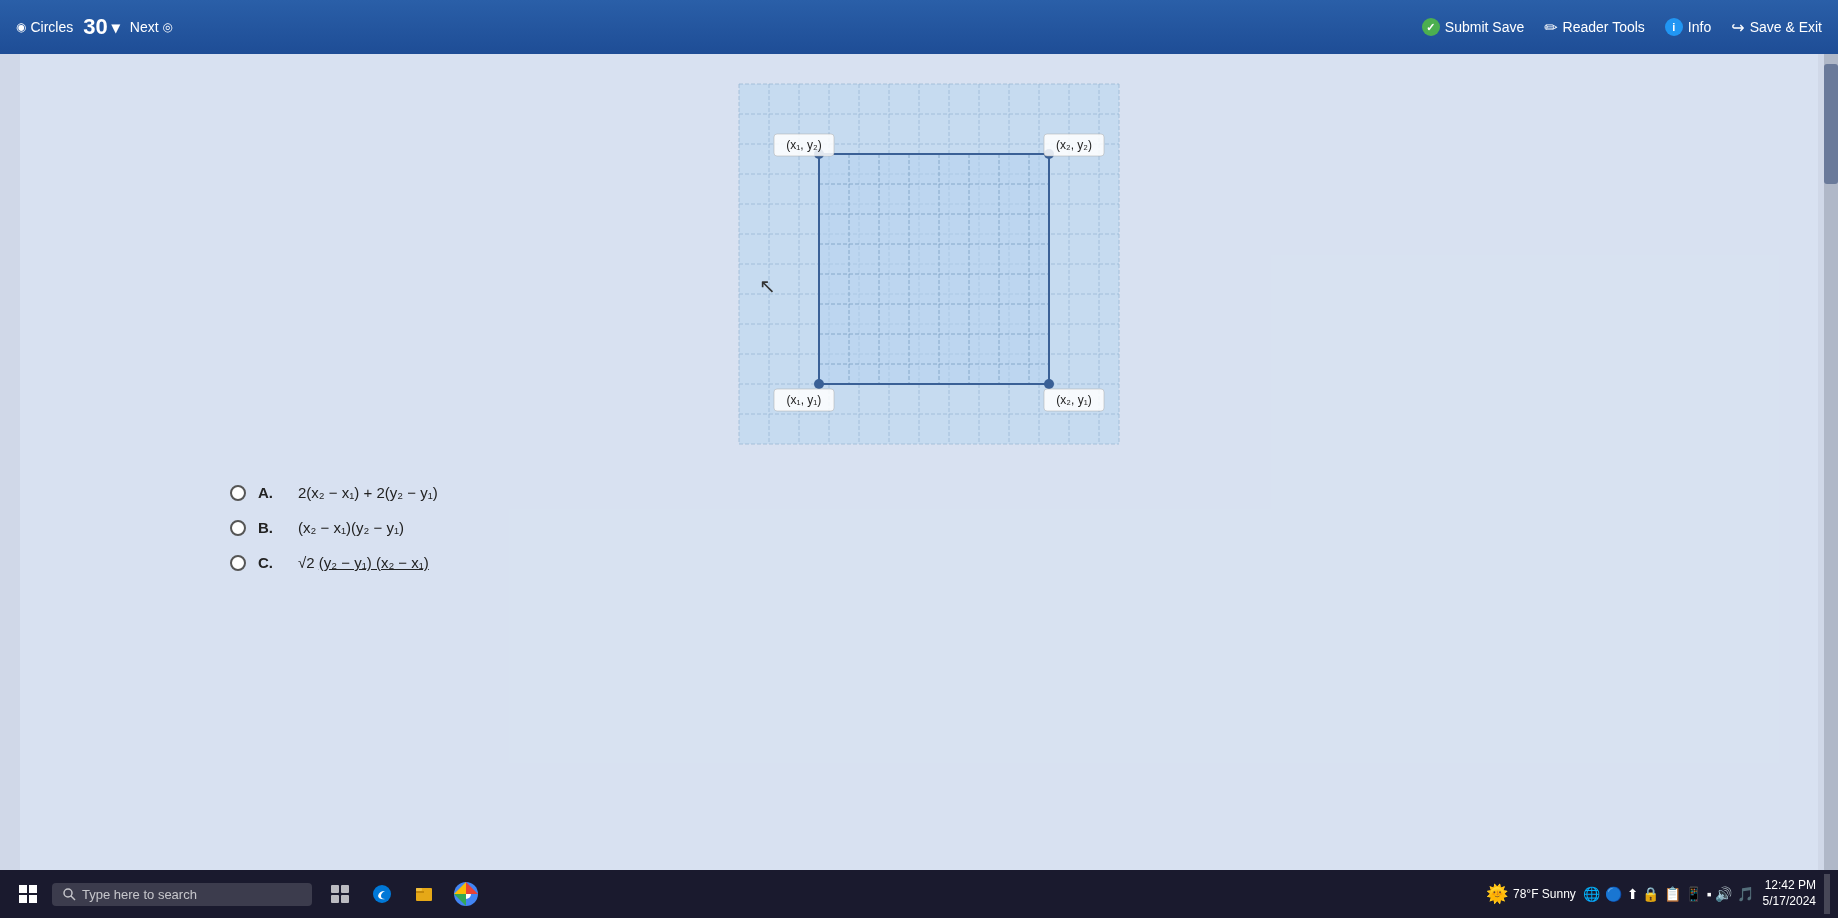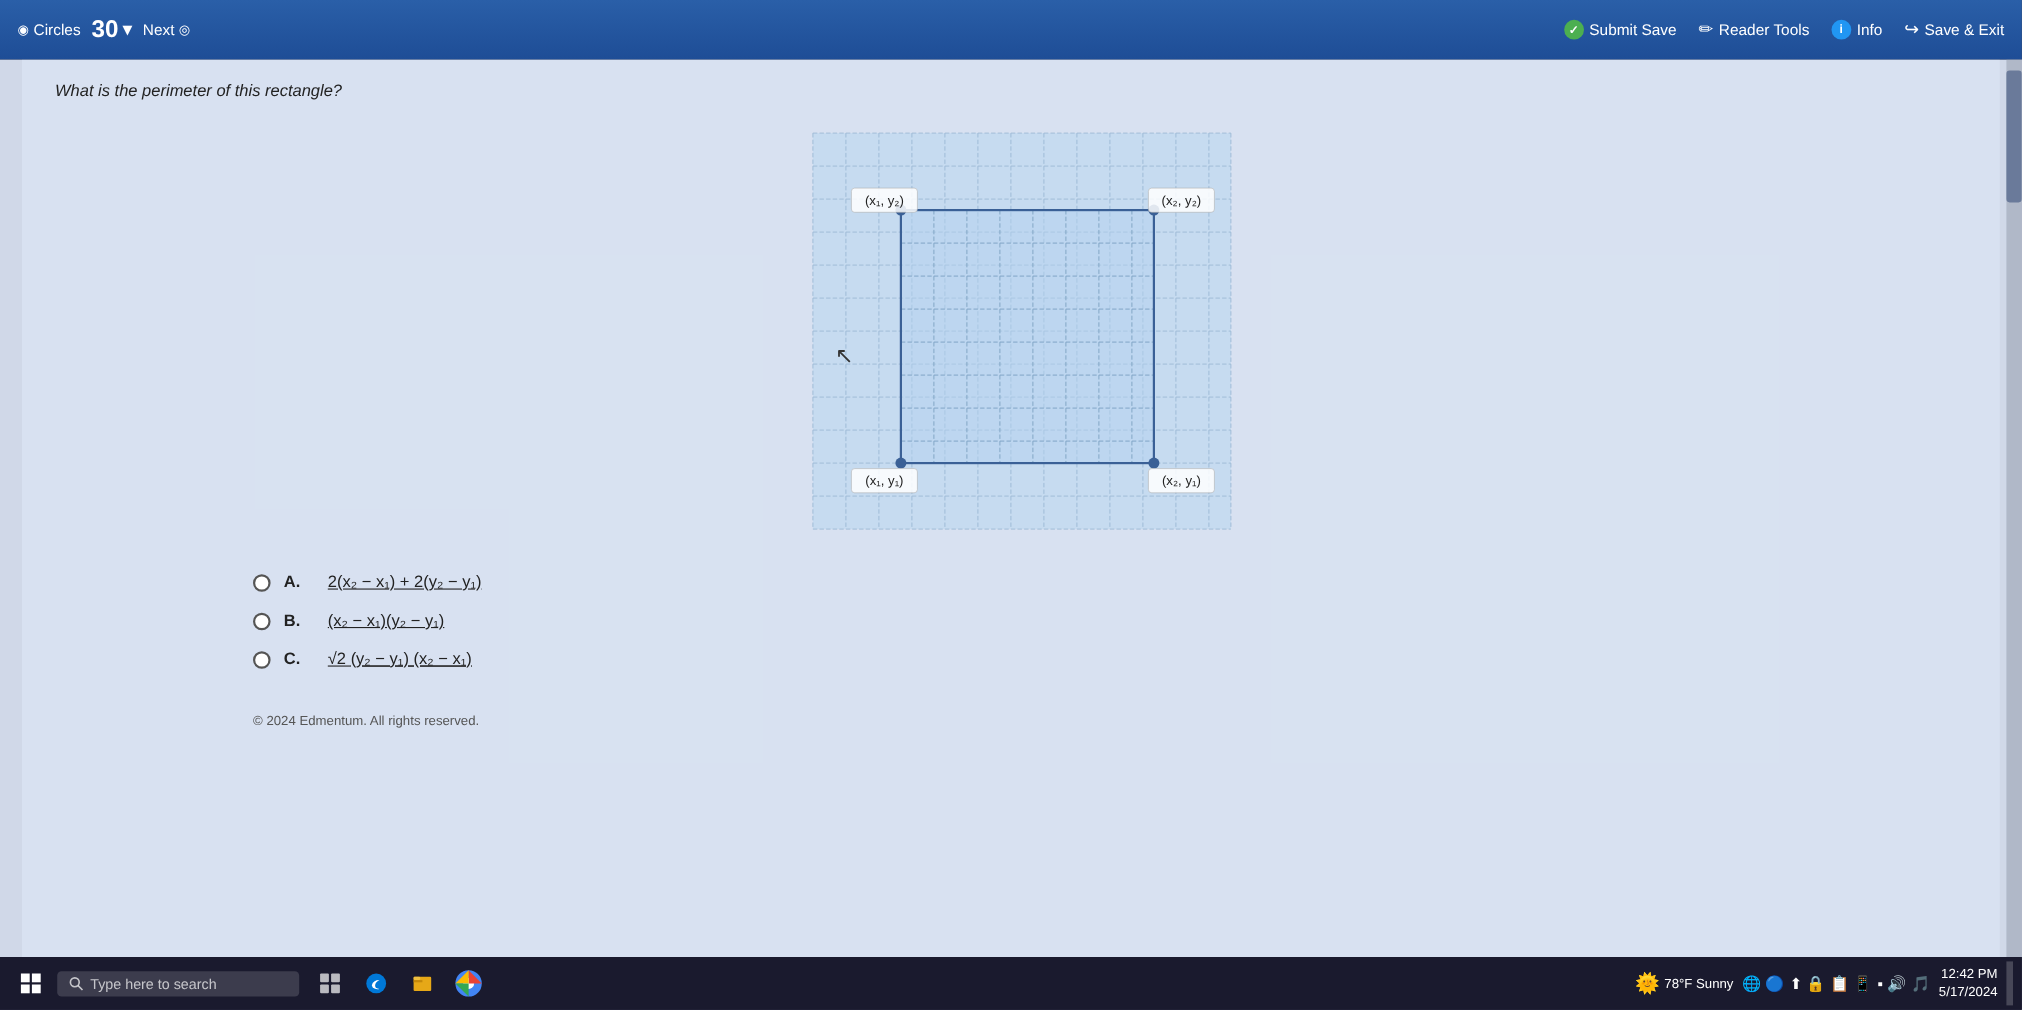--- a/index.html
+++ b/index.html
@@ -164,21 +164,20 @@
     }
 
     .choice-label {
       font-weight: bold;
       margin-right: 8px;
       min-width: 20px;
     }
 
     .choice-text {
       font-size: 15px;
-      text-decoration: underline;
     }
 
     .choice-text .underline {
       text-decoration: underline;
     }
 
     
     .footer-content {
       font-size: 12px;
       color: #555;
@@ -209,21 +208,21 @@
       cursor: pointer;
     }
 
     .taskbar-search {
       display: flex;
       align-items: center;
       background: rgba(255,255,255,0.15);
       border-radius: 4px;
       padding: 4px 10px;
       gap: 6px;
-      width: 220px;
+      width: 260px;
       cursor: pointer;
     }
 
     .taskbar-search-text {
       color: rgba(255,255,255,0.7);
       font-size: 13px;
     }
 
     .taskbar-icons {
       display: flex;
@@ -318,21 +317,20 @@
   </div>
 </div>
 
 <div class="main-content">
   <div class="scroll-bar">
     <div class="scroll-thumb"></div>
   </div>
 
   <div class="content-panel">
 
-    <div class="question-text">What is the perimeter of this rectangle?</div>
 
     <div class="graph-container">
       <div class="graph-area">
         
         <div class="cursor-arrow">↖</div>
         <svg width="420" height="380">
 
           <rect x="30" y="10" width="380" height="360" fill="rgba(173,210,240,0.4)" stroke="none"></rect>
 
           <line x1="30" y1="10" x2="30" y2="370" stroke="#9bb8d4" stroke-width="0.8" stroke-dasharray="4,2"></line>
@@ -417,21 +415,20 @@
       </div>
       <div class="choice-item">
         <div class="radio-btn"></div>
         <span class="choice-label">C.</span>
         <span class="choice-text">
           √2 <span class="underline">(y₂ − y₁) (x₂ − x₁)</span>
         </span>
       </div>
     </div>
 
-    <div class="footer-content">© 2024 Edmentum. All rights reserved.</div>
   </div>
 </div>
 
 <div class="taskbar">
   <div class="taskbar-start">
     <svg width="20" height="20" viewBox="0 0 20 20" fill="white">
       <rect x="1" y="1" width="8" height="8"></rect>
       <rect x="11" y="1" width="8" height="8"></rect>
       <rect x="1" y="11" width="8" height="8"></rect>
       <rect x="11" y="11" width="8" height="8"></rect>

